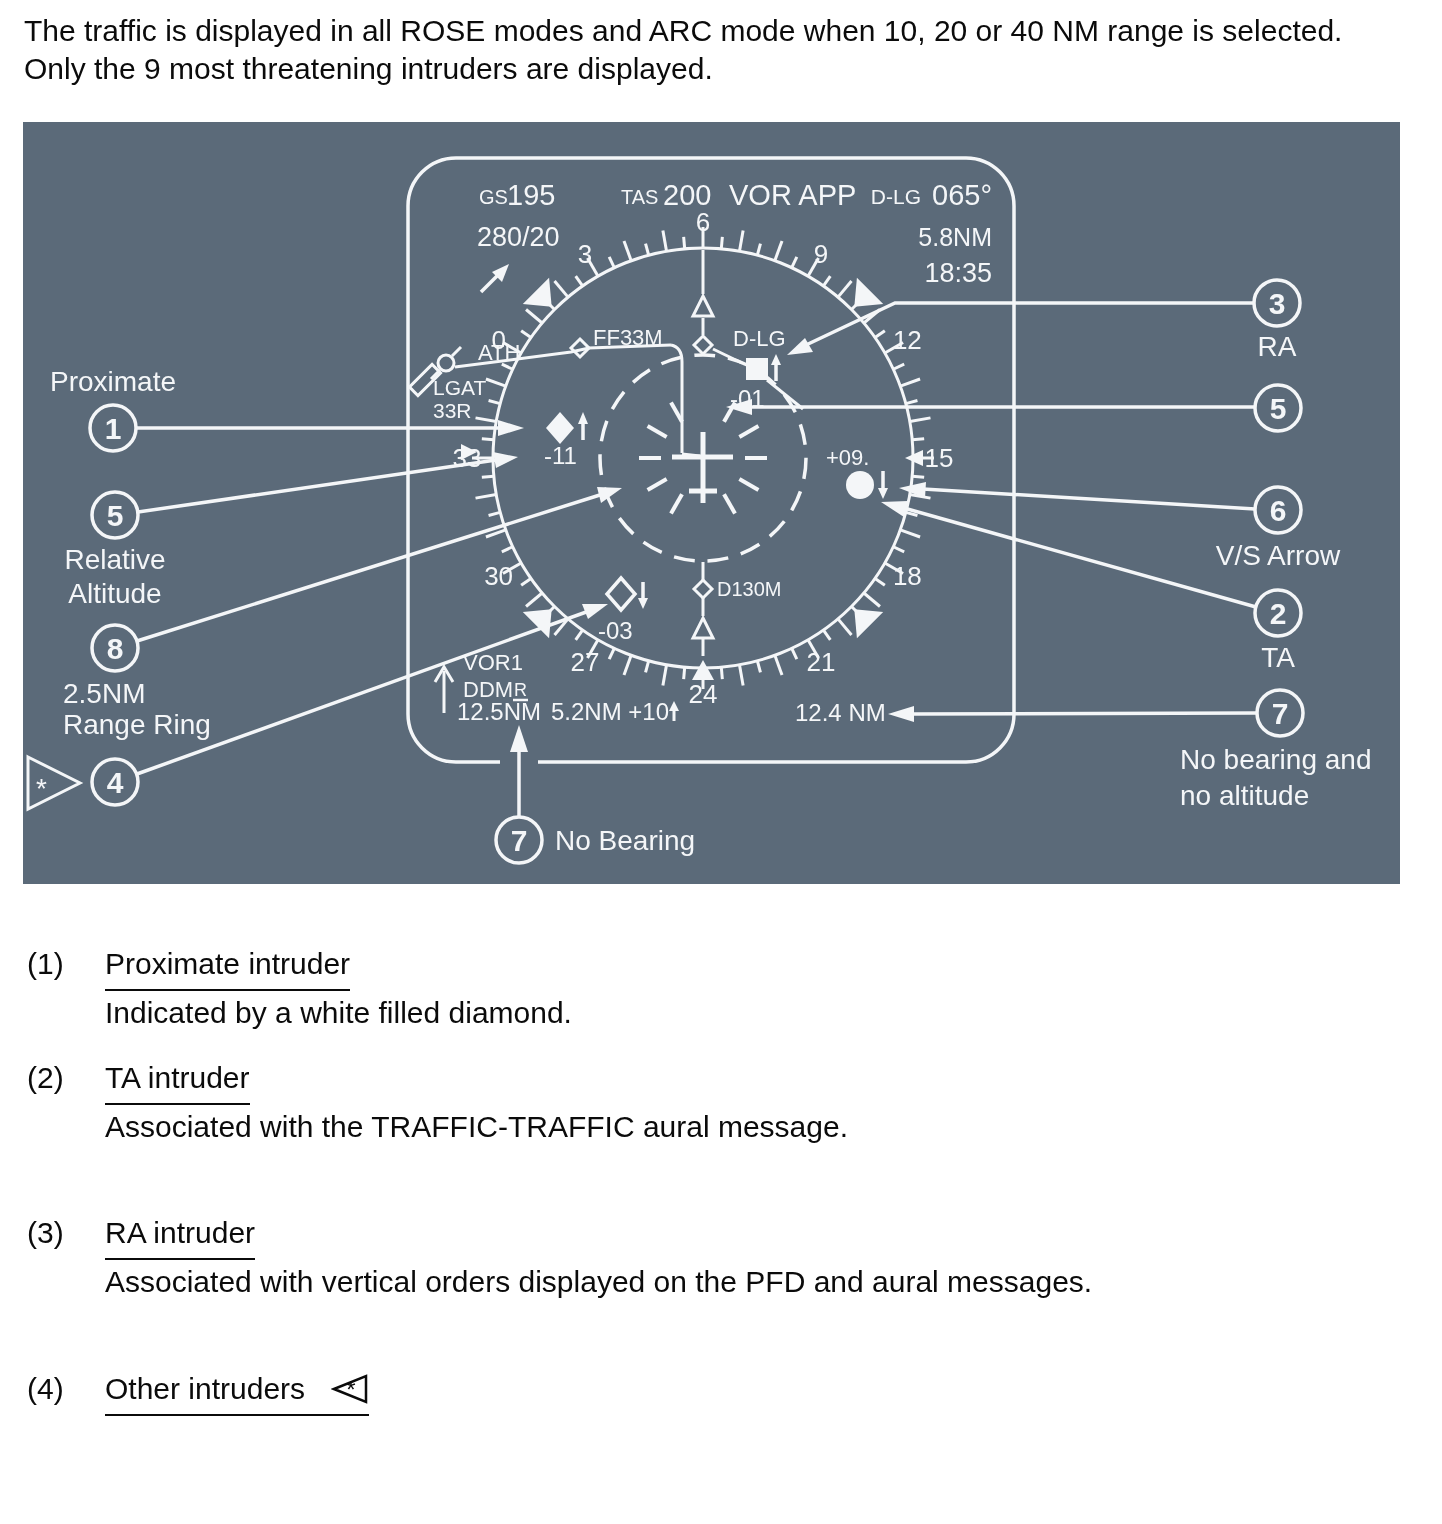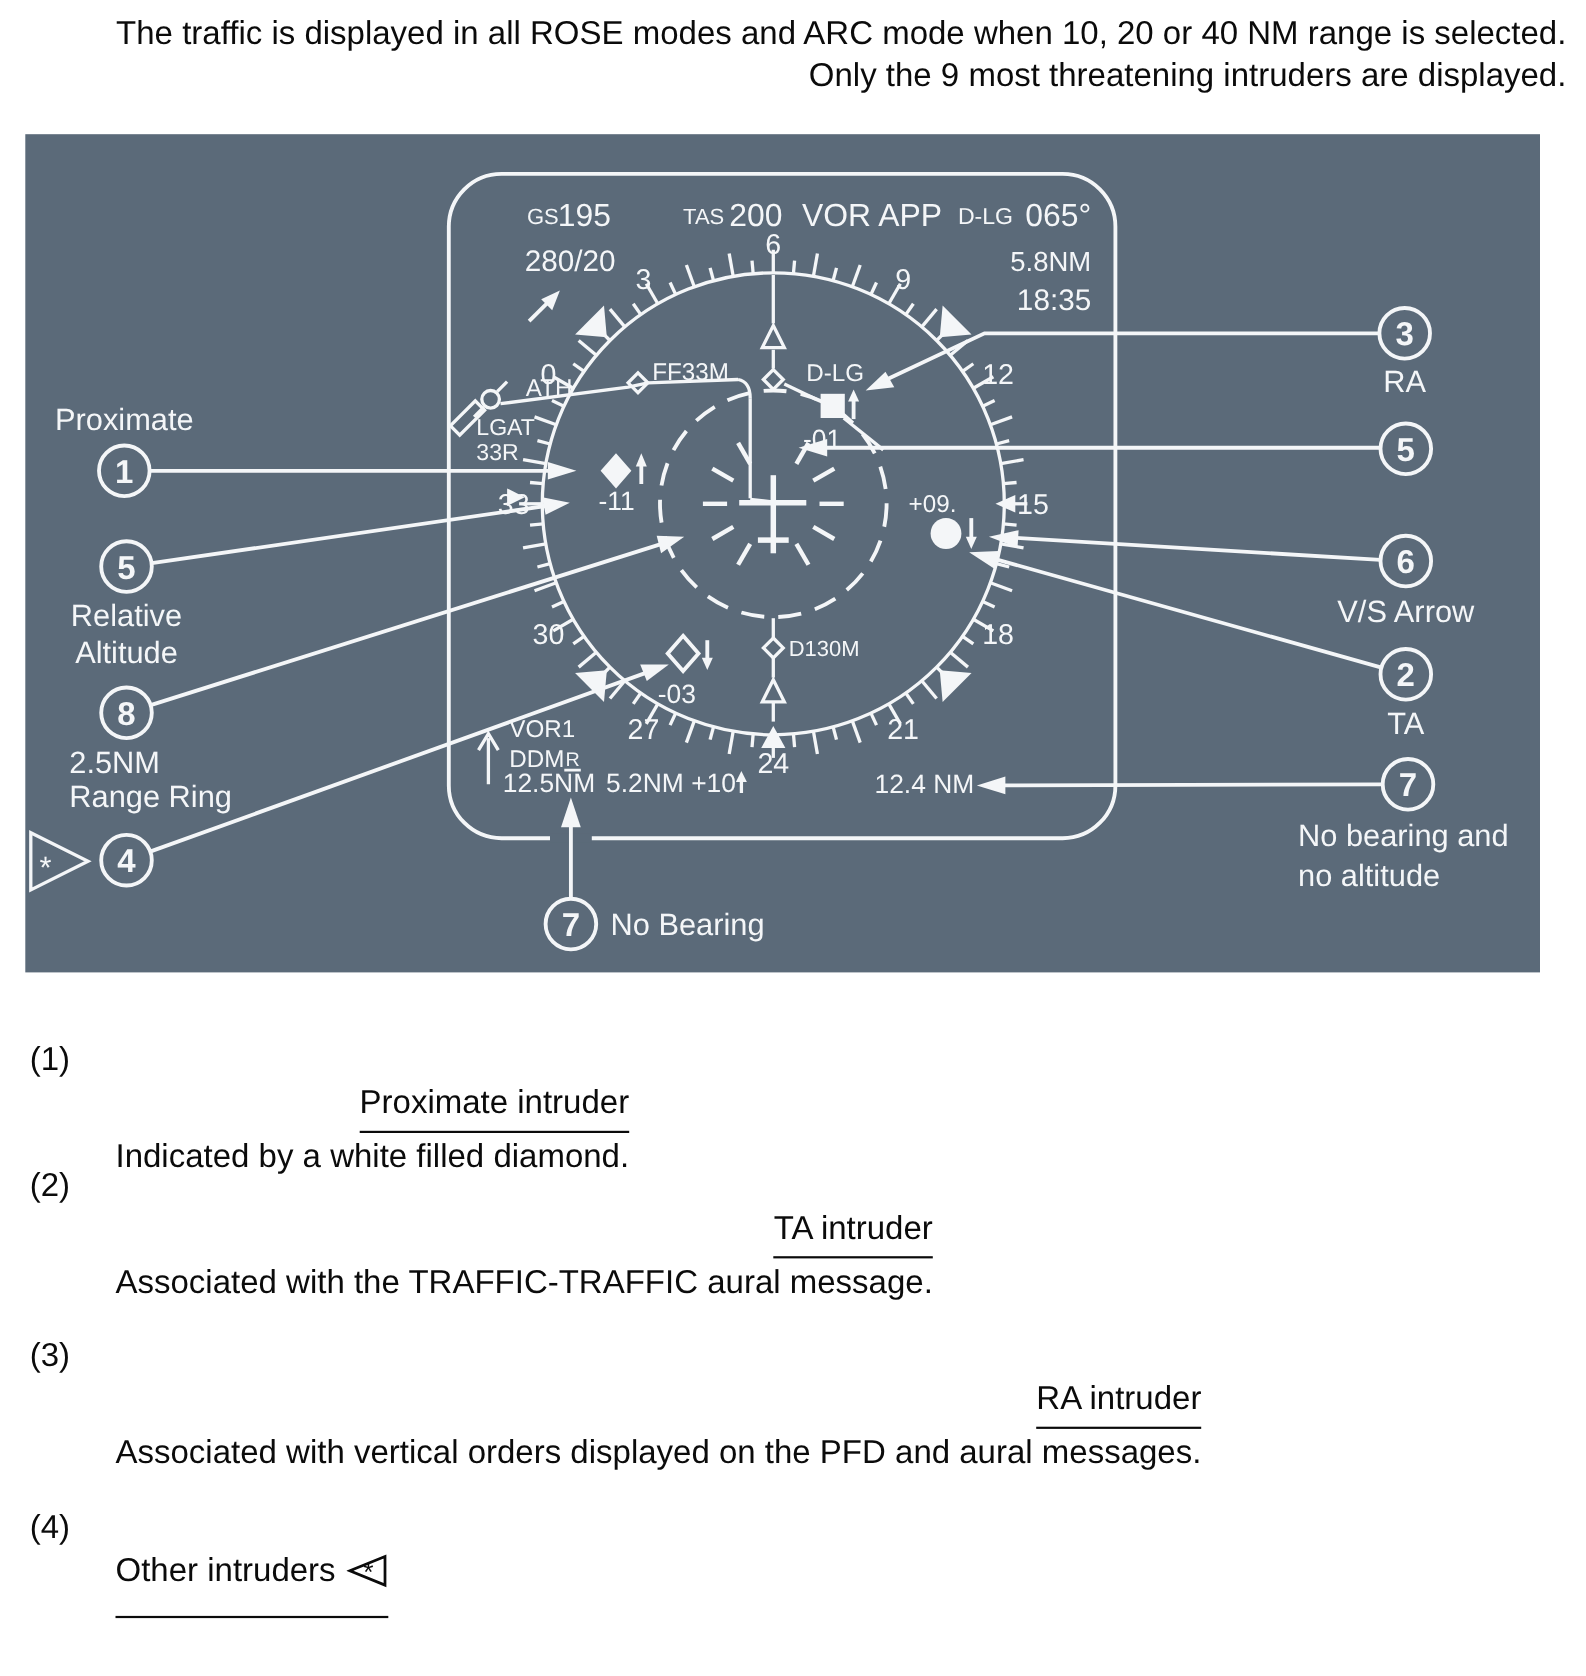--- a/index.html
+++ b/index.html
@@ -1,34 +1,34 @@
 <!DOCTYPE html>
 <html><head>
 <meta charset="utf-8">
 <style>
   html,body{margin:0;padding:0;background:#ffffff;}
   #page{position:relative;width:1442px;height:1524px;background:#ffffff;
-        font-family:"Liberation Sans",sans-serif;color:#0b0b0b;overflow:hidden;text-align:right;}
+        font-family:"Liberation Sans",sans-serif;color:#0b0b0b;overflow:hidden;}
   #intro{position:absolute;left:24px;top:12px;width:1400px;font-size:30px;line-height:38px;color:#0b0b0b;}
   #nd-panel{position:absolute;left:23px;top:122px;width:1377px;height:762px;}
   #nd-svg text{fill:#f4f6f8;font-family:"Liberation Sans",sans-serif;}
   .s18{font-size:18px}.s20{font-size:20px}.s21{font-size:21px}.s22{font-size:22px}
   .s24{font-size:24px}.s25{font-size:25px}.s26{font-size:26px}.s27{font-size:27px}
   .s28{font-size:28px}.s29{font-size:29px}
   .callout-num{font-size:30px;font-weight:bold}
   .ctr{text-anchor:middle}
   .enda{text-anchor:end}
   .stroke{stroke:#f4f6f8;fill:none}
   .fillw{fill:#f4f6f8;stroke:none}
   .legend-item{position:absolute;left:0;top:0;width:1400px;font-size:30px;line-height:44px;}
   .legend-num{position:absolute;left:27px;top:0;}
-  .legend-body{position:absolute;left:105px;top:0;margin-top:39px;}
+  .legend-body{position:absolute;left:105px;top:0;}
   .legend-title{display:inline-block;border-bottom:2px solid #0b0b0b;padding-bottom:3px;}
-  .legend-titlerow{display:flex;align-items:center;gap:10px;border-bottom:2px solid #0b0b0b;
-                   padding-bottom:19px;width:max-content;}
+  .legend-titlerow{display:flex;align-items:center;gap:26px;border-bottom:2px solid #0b0b0b;
+                   padding-bottom:3px;width:max-content;}
   .legend-line{white-space:nowrap;}
 </style>
 </head>
 <body>
 
 <div id="page">
 
   <div id="intro">
     <div>The traffic is displayed in all ROSE modes and ARC mode when 10, 20 or 40 NM range is selected.</div>
     <div>Only the 9 most threatening intruders are displayed.</div>

